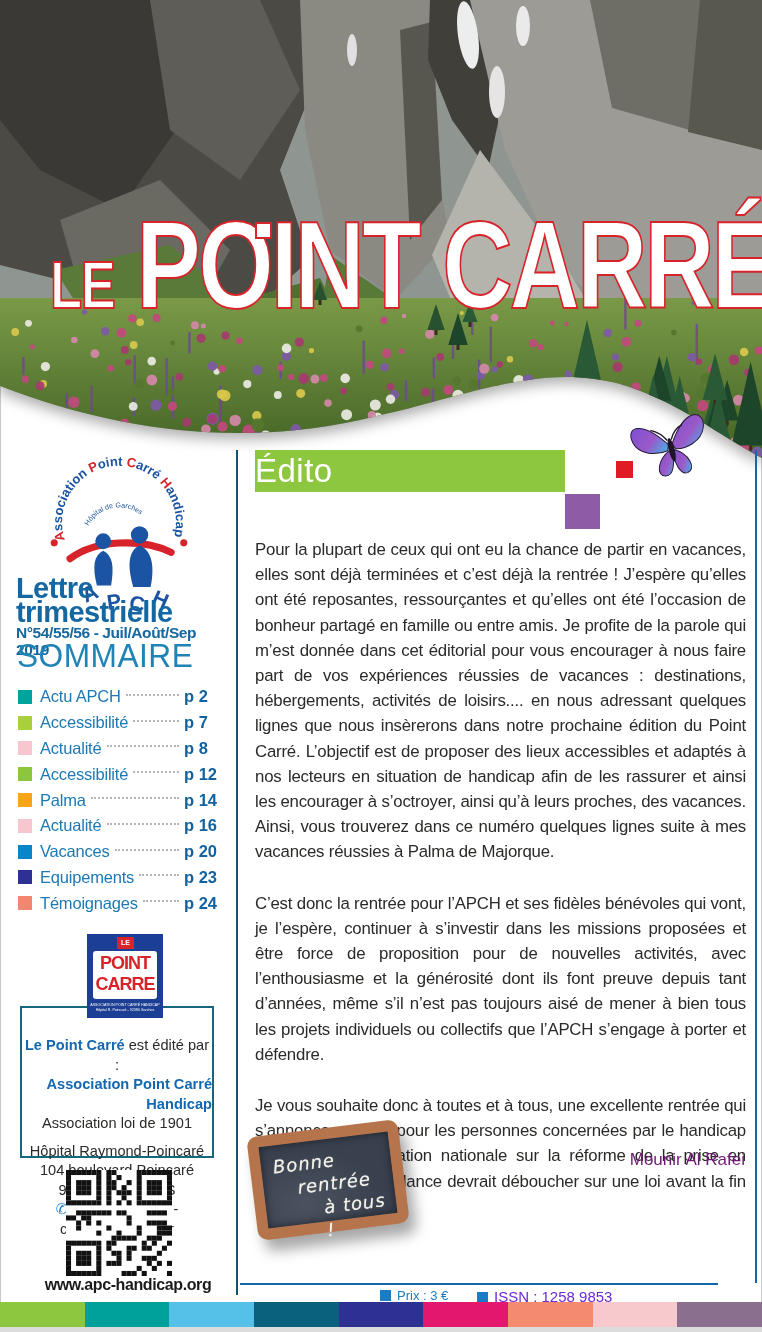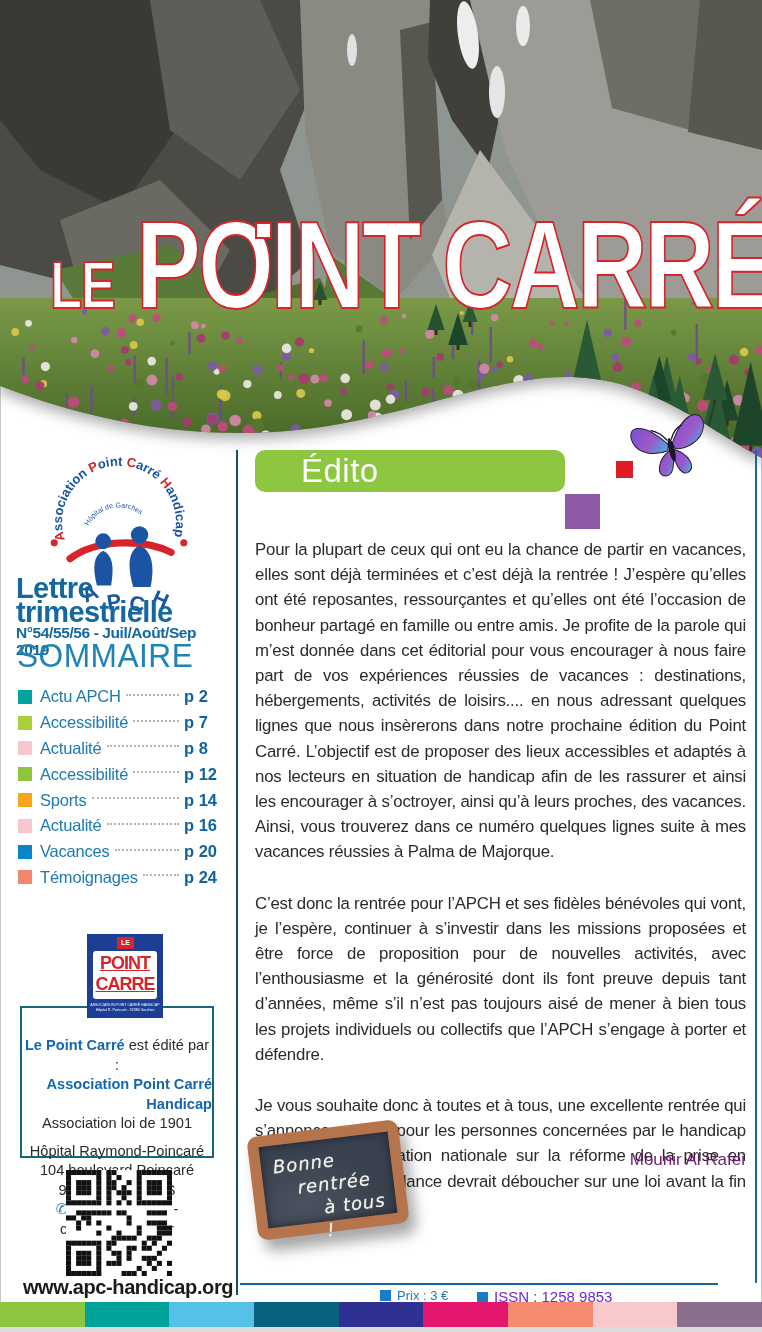--- a/index.html
+++ b/index.html
@@ -34,42 +34,42 @@
   .toc-label{color:#1c79b5;font-size:16.5px;letter-spacing:-.2px;white-space:nowrap;}
   .toc-dots{flex:1;border-bottom:2px dotted #b4b4b4;margin:0 5px 4px 5px;min-width:6px;}
   .toc-pg{color:#11629e;font-weight:bold;font-size:16.5px;flex:0 0 36px;}
 
   .mini-logo{position:absolute;left:87px;top:934px;width:76px;height:84px;background:#1c3e94;
      z-index:2;text-align:center;}
   .mini-logo .tab{position:absolute;left:30px;top:3px;width:17px;height:12px;background:#d7242b;
      color:#fff;font-size:7px;font-weight:bold;line-height:12px;}
   .mini-logo .panel{position:absolute;left:6px;top:17px;width:64px;height:46px;background:#fff;
      border-radius:3px;color:#d7242b;font-weight:bold;font-size:18px;line-height:21px;
-     letter-spacing:-1px;padding-top:2px;transform:scaleX(1);text-decoration:underline;}
+     letter-spacing:-1px;padding-top:2px;transform:scaleX(1);}
   .mini-logo .sub{position:absolute;left:2px;width:72px;color:#fff;font-size:3.6px;line-height:5px;}
   .mini-logo .sub1{top:69px;} .mini-logo .sub2{top:74px;}
 
   .pub-box{position:absolute;left:20px;top:1006px;width:194px;height:152px;border:2px solid #15677e;
      text-align:center;color:#2a2a28;font-size:14.6px;line-height:19.5px;padding-top:28px;box-sizing:border-box;}
   .pub-box .blue-b{color:#1467b0;font-weight:bold;text-align:right;}
   .pub-box .gap{height:8px;}
   .phone-ic{color:#1a7dc4;font-style:normal;}
 
   .qr{position:absolute;left:66px;top:1170px;width:106px;height:106px;background:#fff;}
   .website{position:absolute;left:0px;top:1276px;width:256px;text-align:center;color:#1a1a1a;
-     font-weight:bold;font-size:20px;letter-spacing:-.4px;}
+     font-weight:bold;font-size:16px;letter-spacing:-.4px;}
 
   
   .vline-left{position:absolute;left:236px;top:450px;width:2px;height:845px;background:#14516b;}
   .vline-right{position:absolute;left:755px;top:450px;width:2px;height:833px;background:#1566a7;}
   .hline-footer{position:absolute;left:240px;top:1283px;width:478px;height:2px;background:#1566a7;}
 
   
   .edito-bar{position:absolute;left:255px;top:450px;width:310px;height:42px;background:#8dc63f;
-     color:#fff;font-size:33px;line-height:42px;padding-left:46px;box-sizing:border-box;letter-spacing:.5px;border-radius:10px;}
+     color:#fff;font-size:33px;line-height:42px;box-sizing:border-box;letter-spacing:.5px;}
   .sq-purple{position:absolute;left:565px;top:494px;width:35px;height:35px;background:#8e5ba6;}
   .sq-red{position:absolute;left:616px;top:461px;width:17px;height:17px;background:#e01b24;}
   .butterfly{position:absolute;left:628px;top:404px;width:84px;height:78px;transform:rotate(-14deg);z-index:7;}
 
   .edito-body{position:absolute;left:255px;top:537px;width:491px;}
   .body-par{font-size:16.8px;line-height:25.2px;text-align:justify;margin:0 0 26px;
      color:#2a2a28;letter-spacing:-.2px;}
   .signature{position:absolute;right:17px;top:1150px;font-size:17px;color:#701a75;}
 
   .chalkboard{position:absolute;left:252px;top:1128px;width:152px;height:104px;
@@ -518,35 +518,41 @@
         <span class="toc-pg">p 8</span>
       </div>
       <div class="toc-row">
         <span class="toc-sq" style="background: rgb(140, 198, 63);"></span>
         <span class="toc-label">Accessibilité</span>
         <span class="toc-dots"></span>
         <span class="toc-pg">p 12</span>
       </div>
       <div class="toc-row">
         <span class="toc-sq" style="background: rgb(249, 165, 26);"></span>
-        <span class="toc-label">Sports</span>
+        <span class="toc-label">Palma</span>
         <span class="toc-dots"></span>
         <span class="toc-pg">p 14</span>
       </div>
       <div class="toc-row">
         <span class="toc-sq" style="background: rgb(247, 198, 206);"></span>
         <span class="toc-label">Actualité</span>
         <span class="toc-dots"></span>
         <span class="toc-pg">p 16</span>
       </div>
       <div class="toc-row">
         <span class="toc-sq" style="background: rgb(10, 133, 199);"></span>
         <span class="toc-label">Vacances</span>
         <span class="toc-dots"></span>
         <span class="toc-pg">p 20</span>
+      </div>
+      <div class="toc-row">
+        <span class="toc-sq" style="background: rgb(46, 49, 146);"></span>
+        <span class="toc-label">Equipements</span>
+        <span class="toc-dots"></span>
+        <span class="toc-pg">p 23</span>
       </div>
       <div class="toc-row">
         <span class="toc-sq" style="background: rgb(240, 135, 110);"></span>
         <span class="toc-label">Témoignages</span>
         <span class="toc-dots"></span>
         <span class="toc-pg">p 24</span>
       </div>
     </div>
 
   <div class="mini-logo">

